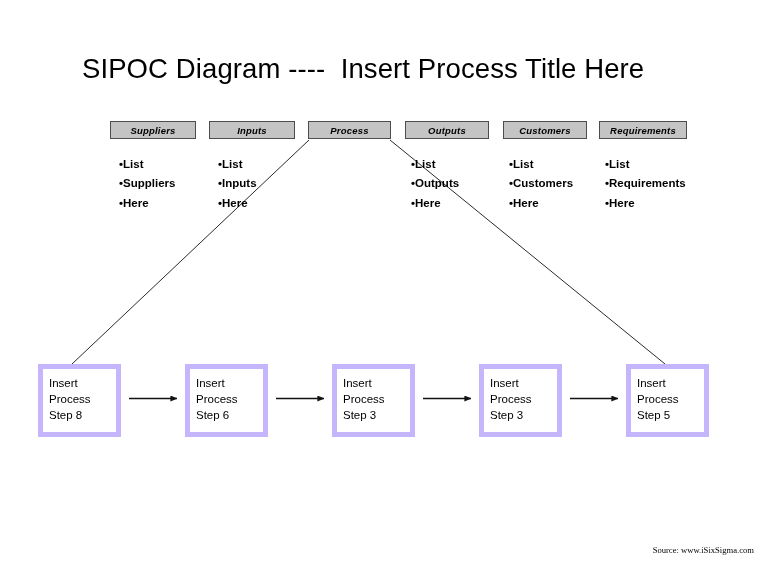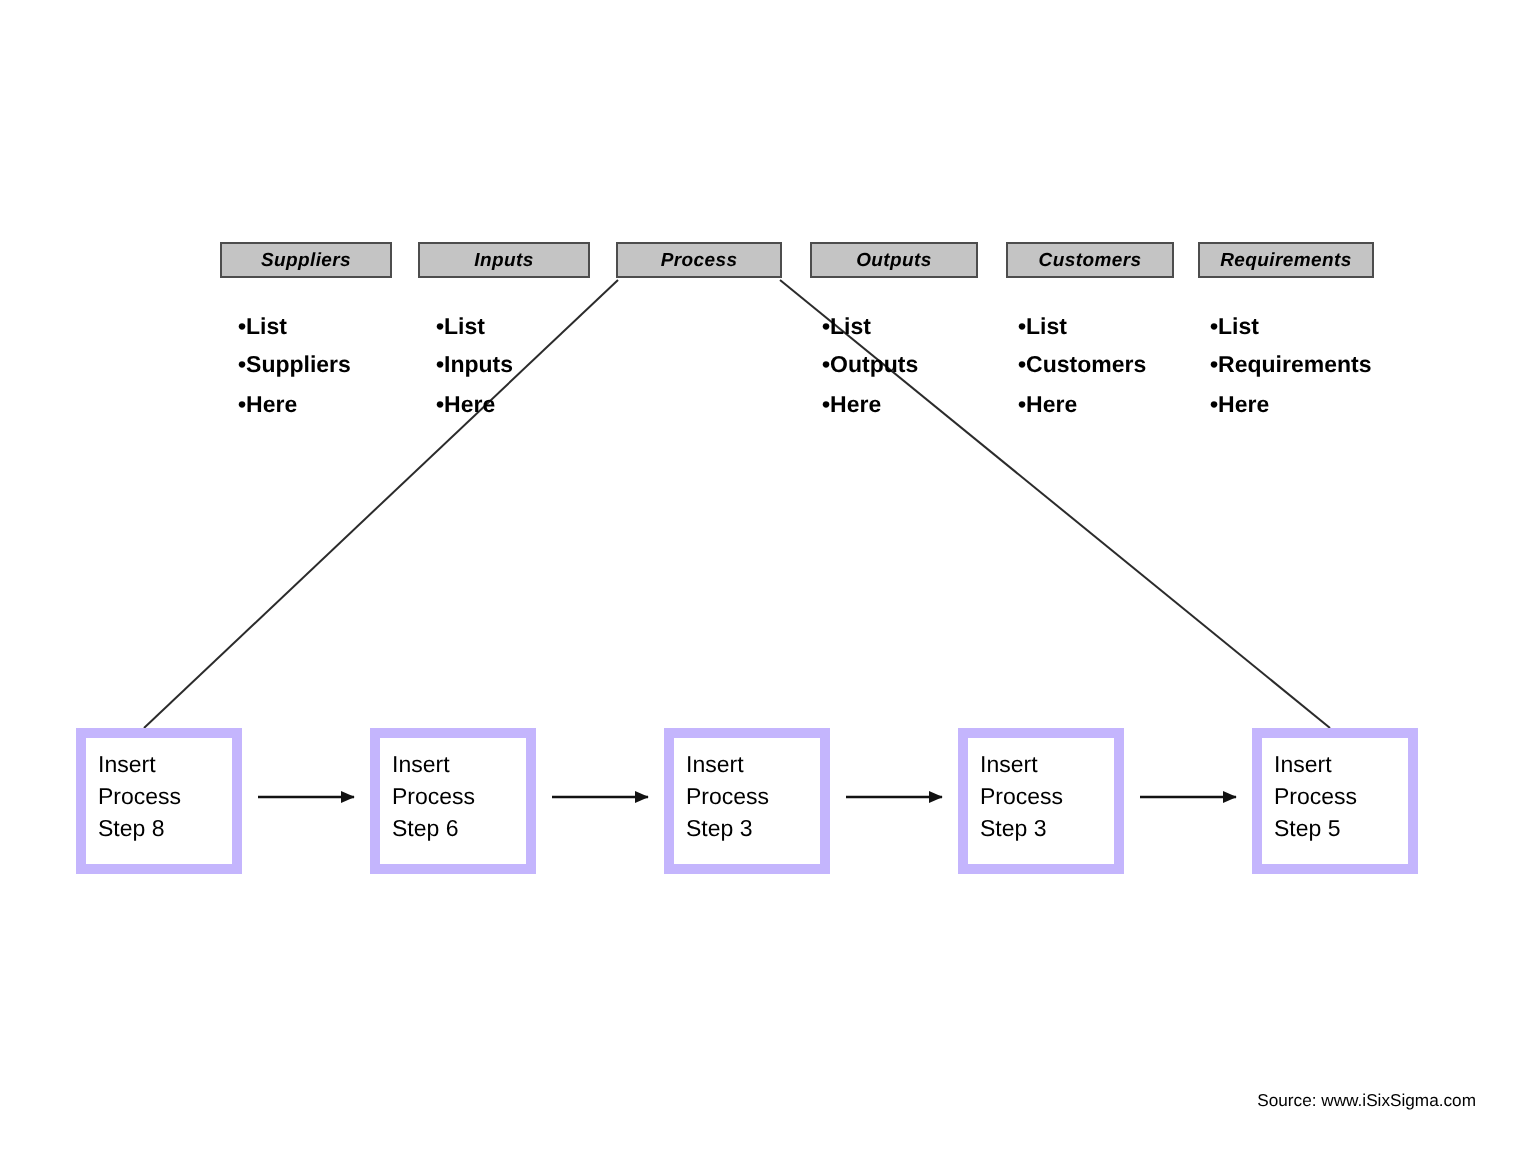--- a/index.html
+++ b/index.html
@@ -90,32 +90,34 @@
     left: 0;
     top: 0;
     width: 768px;
     height: 576px;
     pointer-events: none;
   }
 
   
   #source-note {
     position: absolute;
-    right: 30px;
+    right: 14px;
     top: 545px;
     font-size: 8.6px;
     color: #000000;
     text-align: right;
+    font-family: Liberation Serif, serif;
   }
 </style>
 </head>
 <body>
 
 <div id="canvas">
 
+  <div id="page-title">SIPOC Diagram ----  Insert Process Title Here</div>
 
   <svg id="vector-layer" viewBox="0 0 768 576" xmlns="http://www.w3.org/2000/svg">
     <defs>
       <marker id="arrowhead" markerWidth="7" markerHeight="6" refX="6.6" refY="3" orient="auto" markerUnits="userSpaceOnUse">
         <polygon points="0,0 7,3 0,6" fill="#121212"></polygon>
       </marker>
     </defs>
 
     <line x1="309" y1="140" x2="72" y2="364" stroke="#2b2b2b" stroke-width="1"></line>
 

